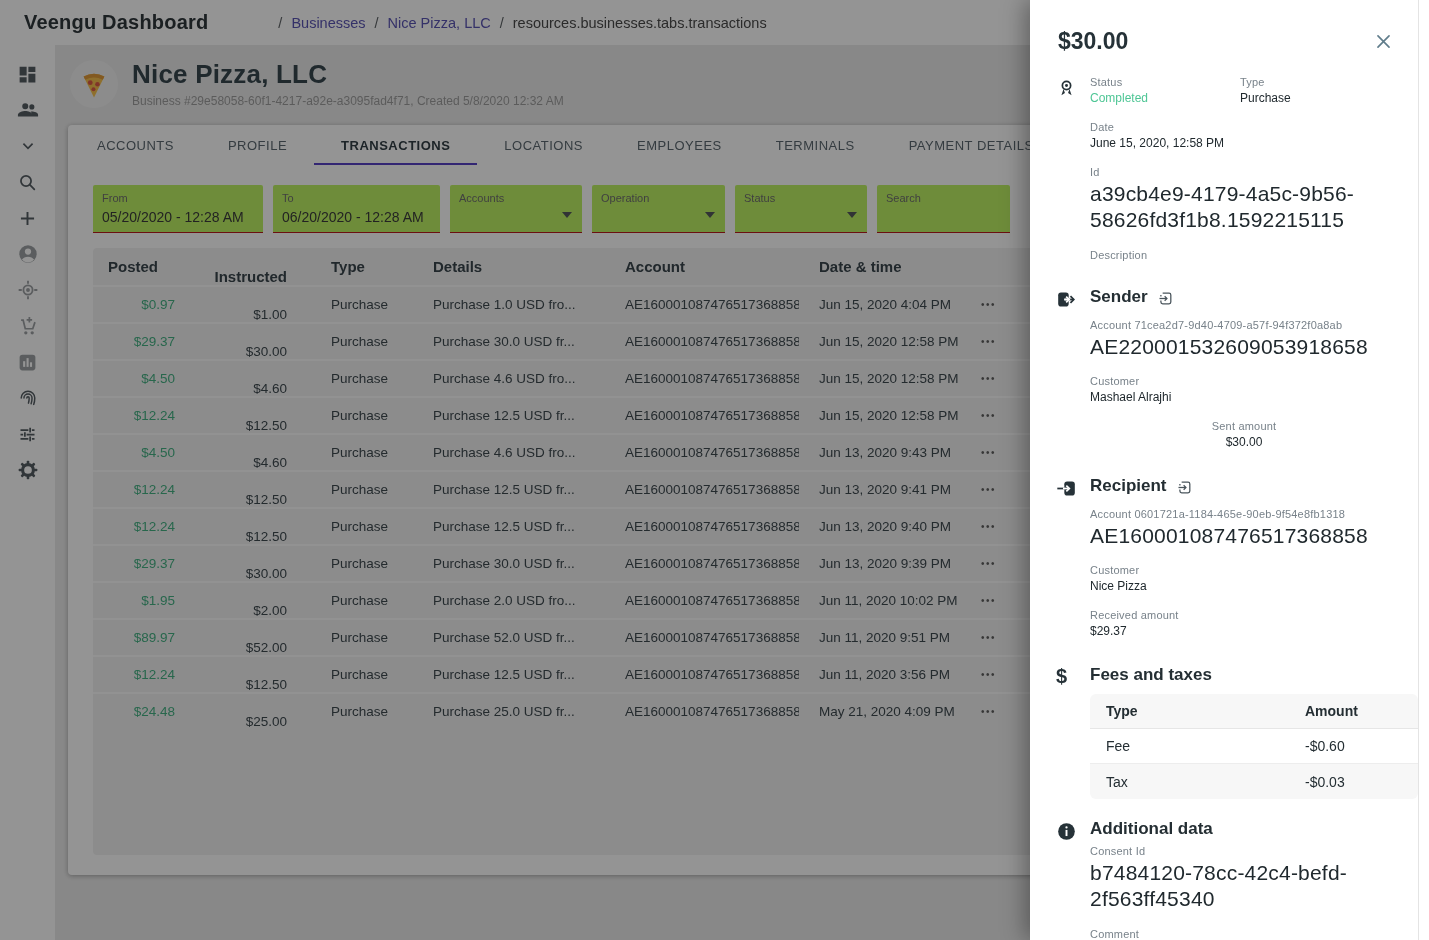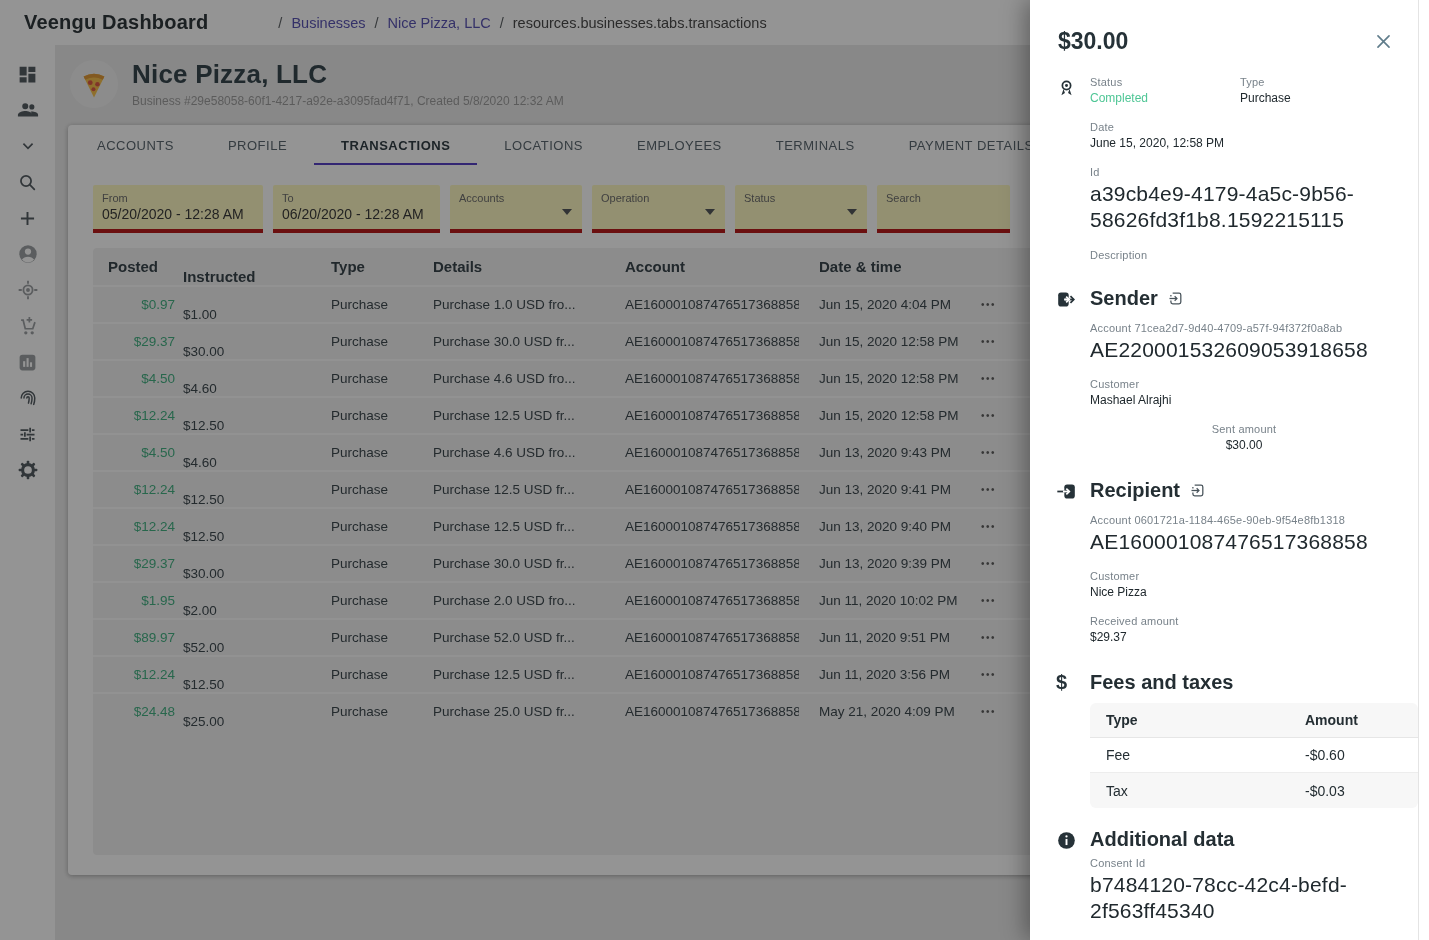--- a/index.html
+++ b/index.html
@@ -30,34 +30,34 @@
 
   
   .card { position:absolute; left:13px; top:80px; width:1332px; height:750px; background:#fff; border-radius:4px; box-shadow:0 1px 5px rgba(0,0,0,.3); }
   .tabs { height:40px; display:flex; align-items:stretch; padding-left:2px; }
   .tab { position:relative; display:flex; align-items:center; padding:0 27px; font-size:13px; letter-spacing:.5px; color:#5c6870; cursor:pointer; white-space:nowrap; }
   .tab.active { color:#323f46; font-weight:700; }
   .tab.active::after { content:""; position:absolute; left:0; right:0; bottom:0; height:2px; background:#5843c6; }
 
   
   .filters { position:absolute; left:25px; top:60px; display:flex; gap:10px; }
-  .field { position:relative; height:48px; background:#fef9c3; border-bottom:4px solid #b91c1c; border-radius:2px 2px 0 0; cursor:text; }
+  .field { position:relative; height:48px; background:#bef264; border-bottom:1px solid #b91c1c; border-radius:2px 2px 0 0; cursor:text; }
   .field .flabel { position:absolute; left:9px; top:7px; font-size:11px; color:#6f6f6f; }
   .field .fvalue { position:absolute; left:9px; bottom:7px; font-size:14px; color:#3c3c3c; white-space:nowrap; }
   .field .arrow { position:absolute; right:10px; bottom:14px; width:0; height:0; border-left:5px solid transparent; border-right:5px solid transparent; border-top:6px solid #55595c; }
 
   
   .ttable { position:absolute; left:25px; top:123px; right:5px; bottom:20px; background:#f2f2f2; border-radius:4px; overflow:hidden; font-size:13.5px; }
   .trow, .thead { display:grid; grid-template-columns:90px 112px 118px 192px 194px 170px 1fr; align-items:center; height:37px; }
   .thead { font-weight:700; font-size:15px; color:#39454c; }
   .trow { border-top:2px solid #fbfbfb; cursor:pointer; }
   .cell { white-space:nowrap; overflow:hidden; }
   .c-posted-h { padding-left:15px; text-align:left; }
   .c-posted { padding-right:8px; text-align:right; color:#46b184; }
-  .c-instructed { padding-right:8px; text-align:left;margin-top:20px; }
+  .c-instructed { padding-right:8px; text-align:right;margin-top:20px; }
   .c-type { padding-left:36px; }
   .c-details { padding-left:20px; }
   .c-account { padding-left:20px; }
   .c-date { padding-left:20px; }
   .c-more { padding-left:10px; }
   .more-btn { display:inline-block; color:#5f5f5f; font-size:10px; letter-spacing:1.5px; cursor:pointer; padding:4px 2px; }
 
   
   .backdrop { position:absolute; inset:0; background:rgba(0,0,0,.42); z-index:40; }
 
@@ -69,21 +69,21 @@
   .dp-title { font-size:23px; font-weight:700; color:#263238; }
   .close-btn { margin-left:auto; width:26px; height:26px; display:flex; align-items:center; justify-content:center; color:#607d8b; cursor:pointer; }
   .prow { display:flex; margin-top:0; }
   .picon { flex:none; width:34px; margin-left:26px; padding-top:2px; color:#263238; }
   .pbody { flex:1; padding-right:20px; min-width:0; }
   .plabel { font-size:11px; color:#78828a; margin-bottom:3px; letter-spacing:.2px; }
   .pvalue { font-size:12px; color:#20292e; line-height:1.25; }
   .pvalue.big { font-size:21px; letter-spacing:.2px; }
   .pvalue.green { color:#4ec695; }
   .pblock { margin-bottom:15px; }
-  .pheading { font-size:20px; font-weight:700; color:#242e33; display:flex; align-items:center; gap:9px; margin-bottom:12px; }
+  .pheading { font-size:17px; font-weight:700; color:#242e33; display:flex; align-items:flex-end; gap:9px; margin-bottom:12px; }
   .ext-icon { color:#4a555c; cursor:pointer; display:inline-flex; }
   .two-col { display:grid; grid-template-columns:150px 1fr; }
   .idwrap { max-width:275px; word-break:break-all; }
   .section { margin-top:18px; }
 
   
   .fees-table { width:330px; max-width:100%; border-radius:6px; overflow:hidden; font-size:14px; color:#242e33; margin-top:2px; }
   .fees-row { display:grid; grid-template-columns:215px 1fr; align-items:center; height:35px; }
   .fees-row > div:first-child { padding-left:16px; }
   .fees-head { background:#f7f7f7; font-weight:700; border-bottom:1px solid #e6e6e6; }

